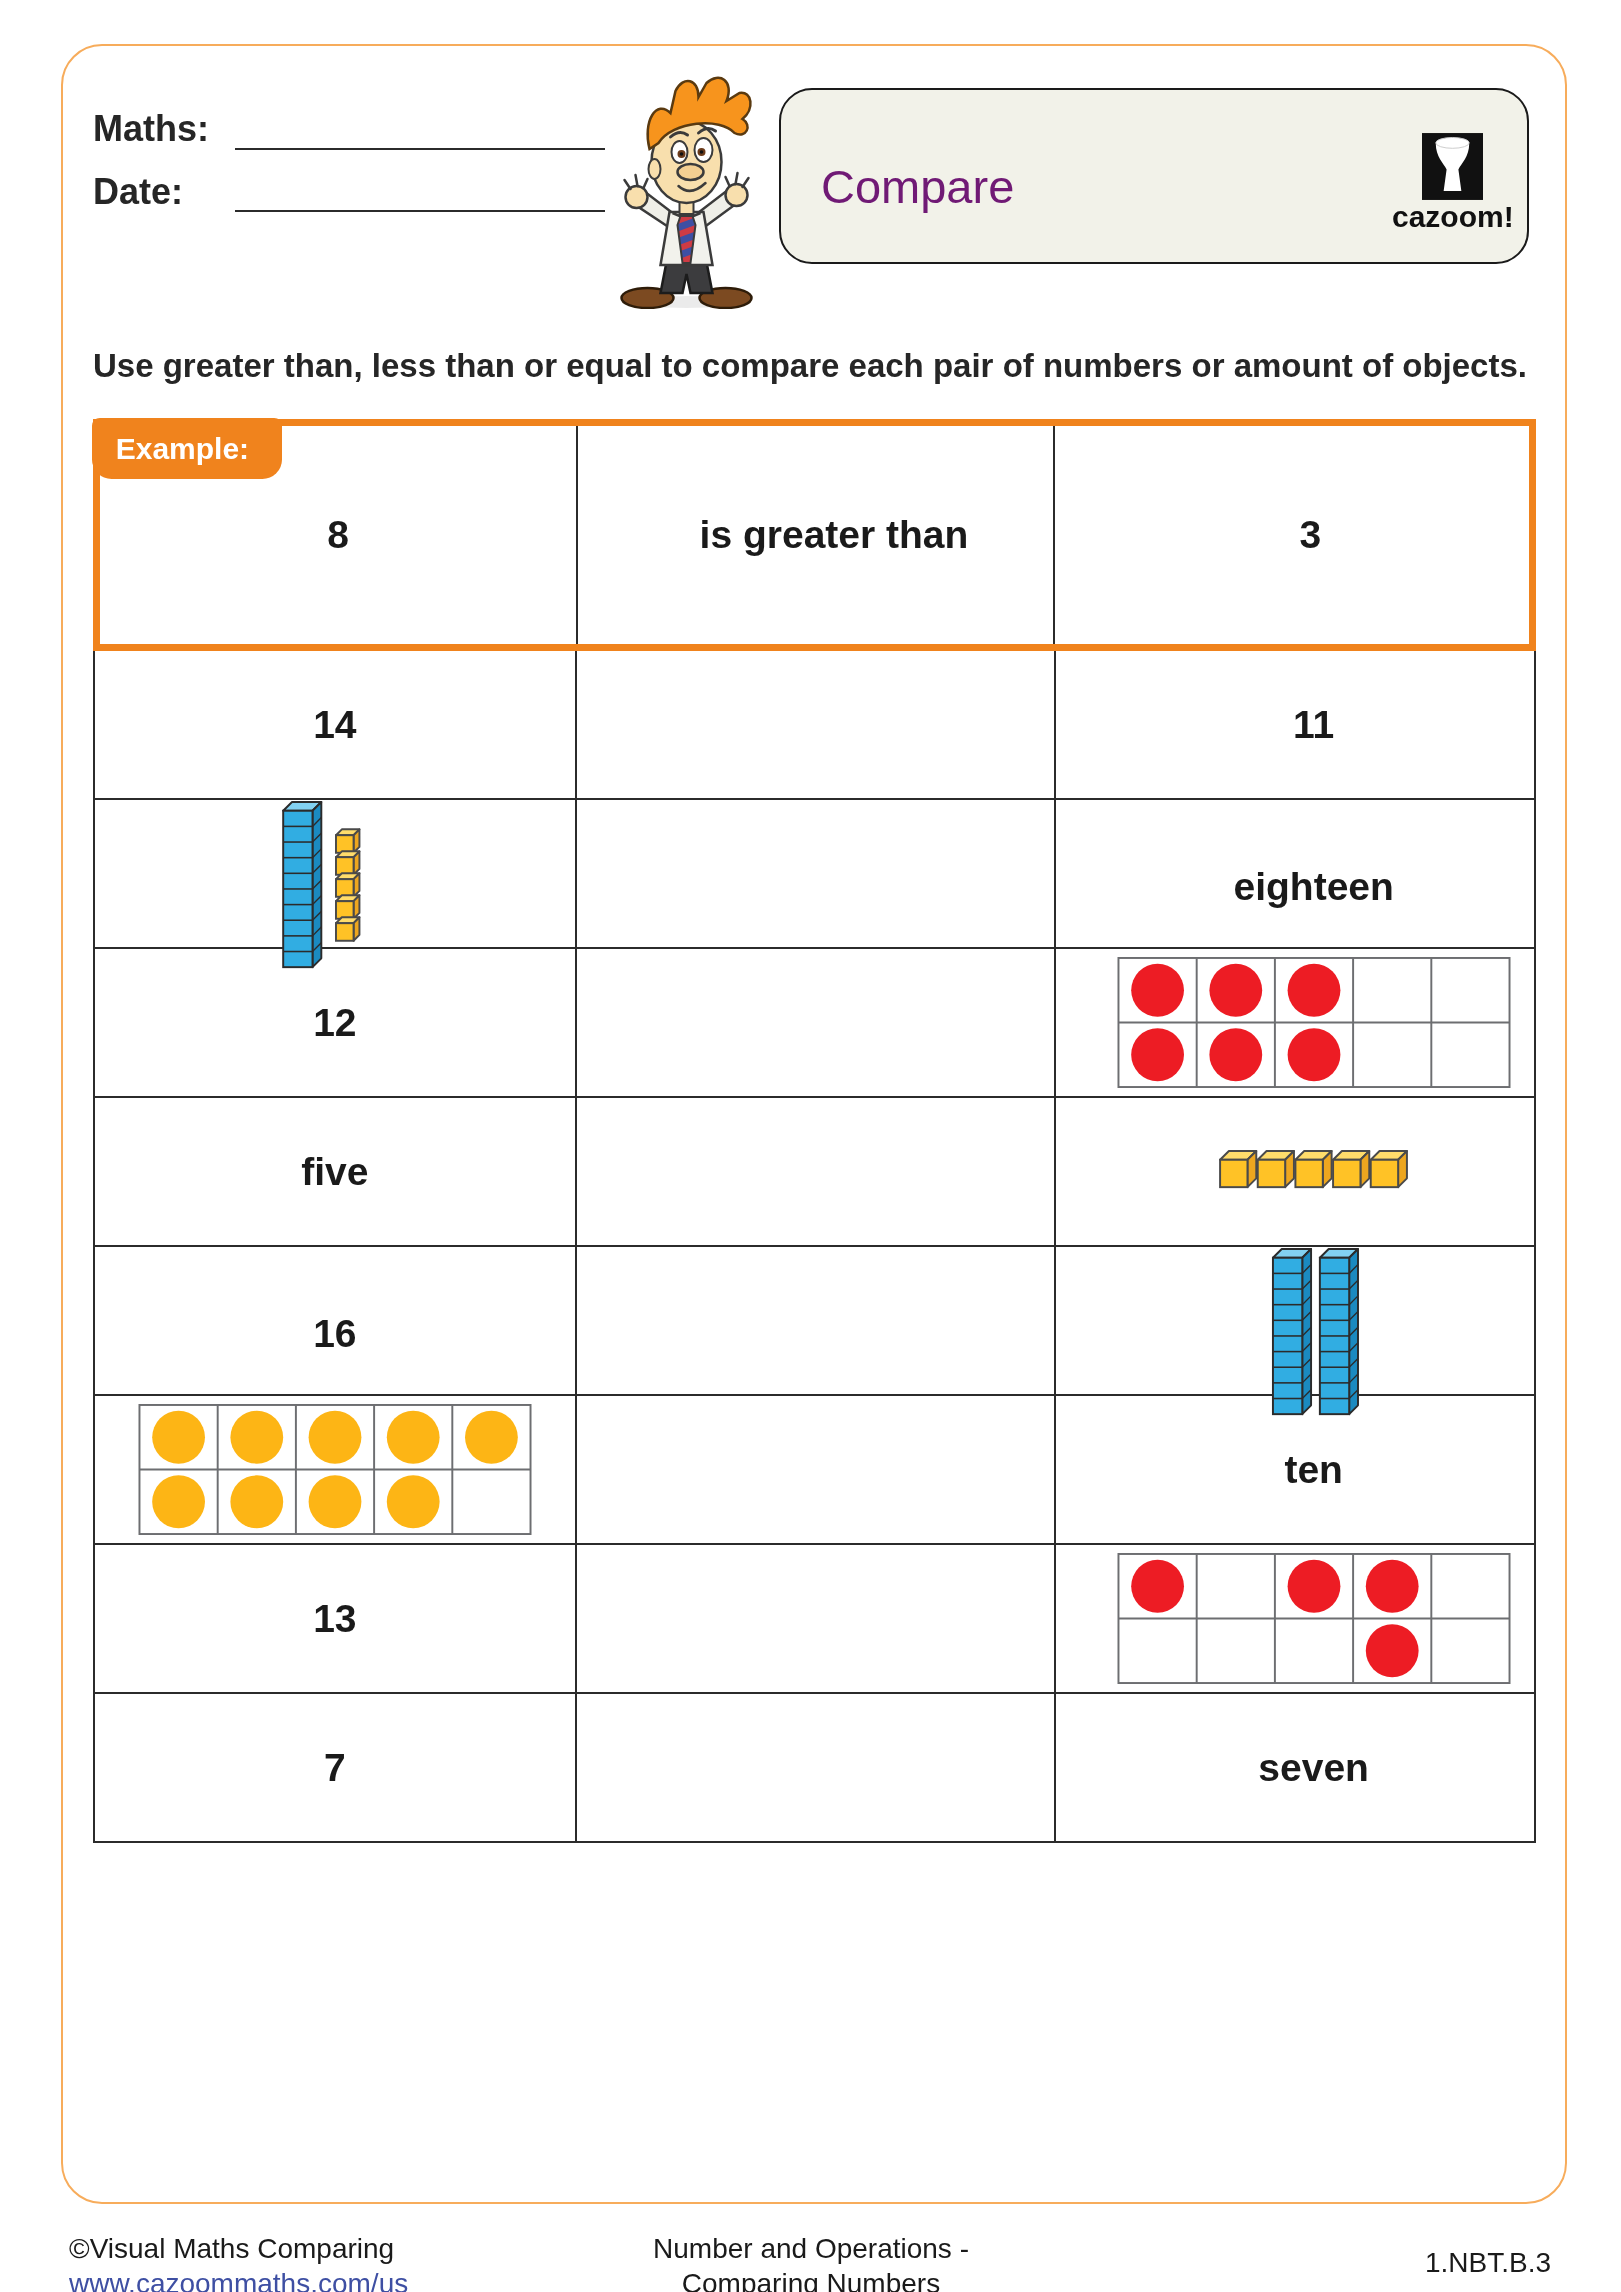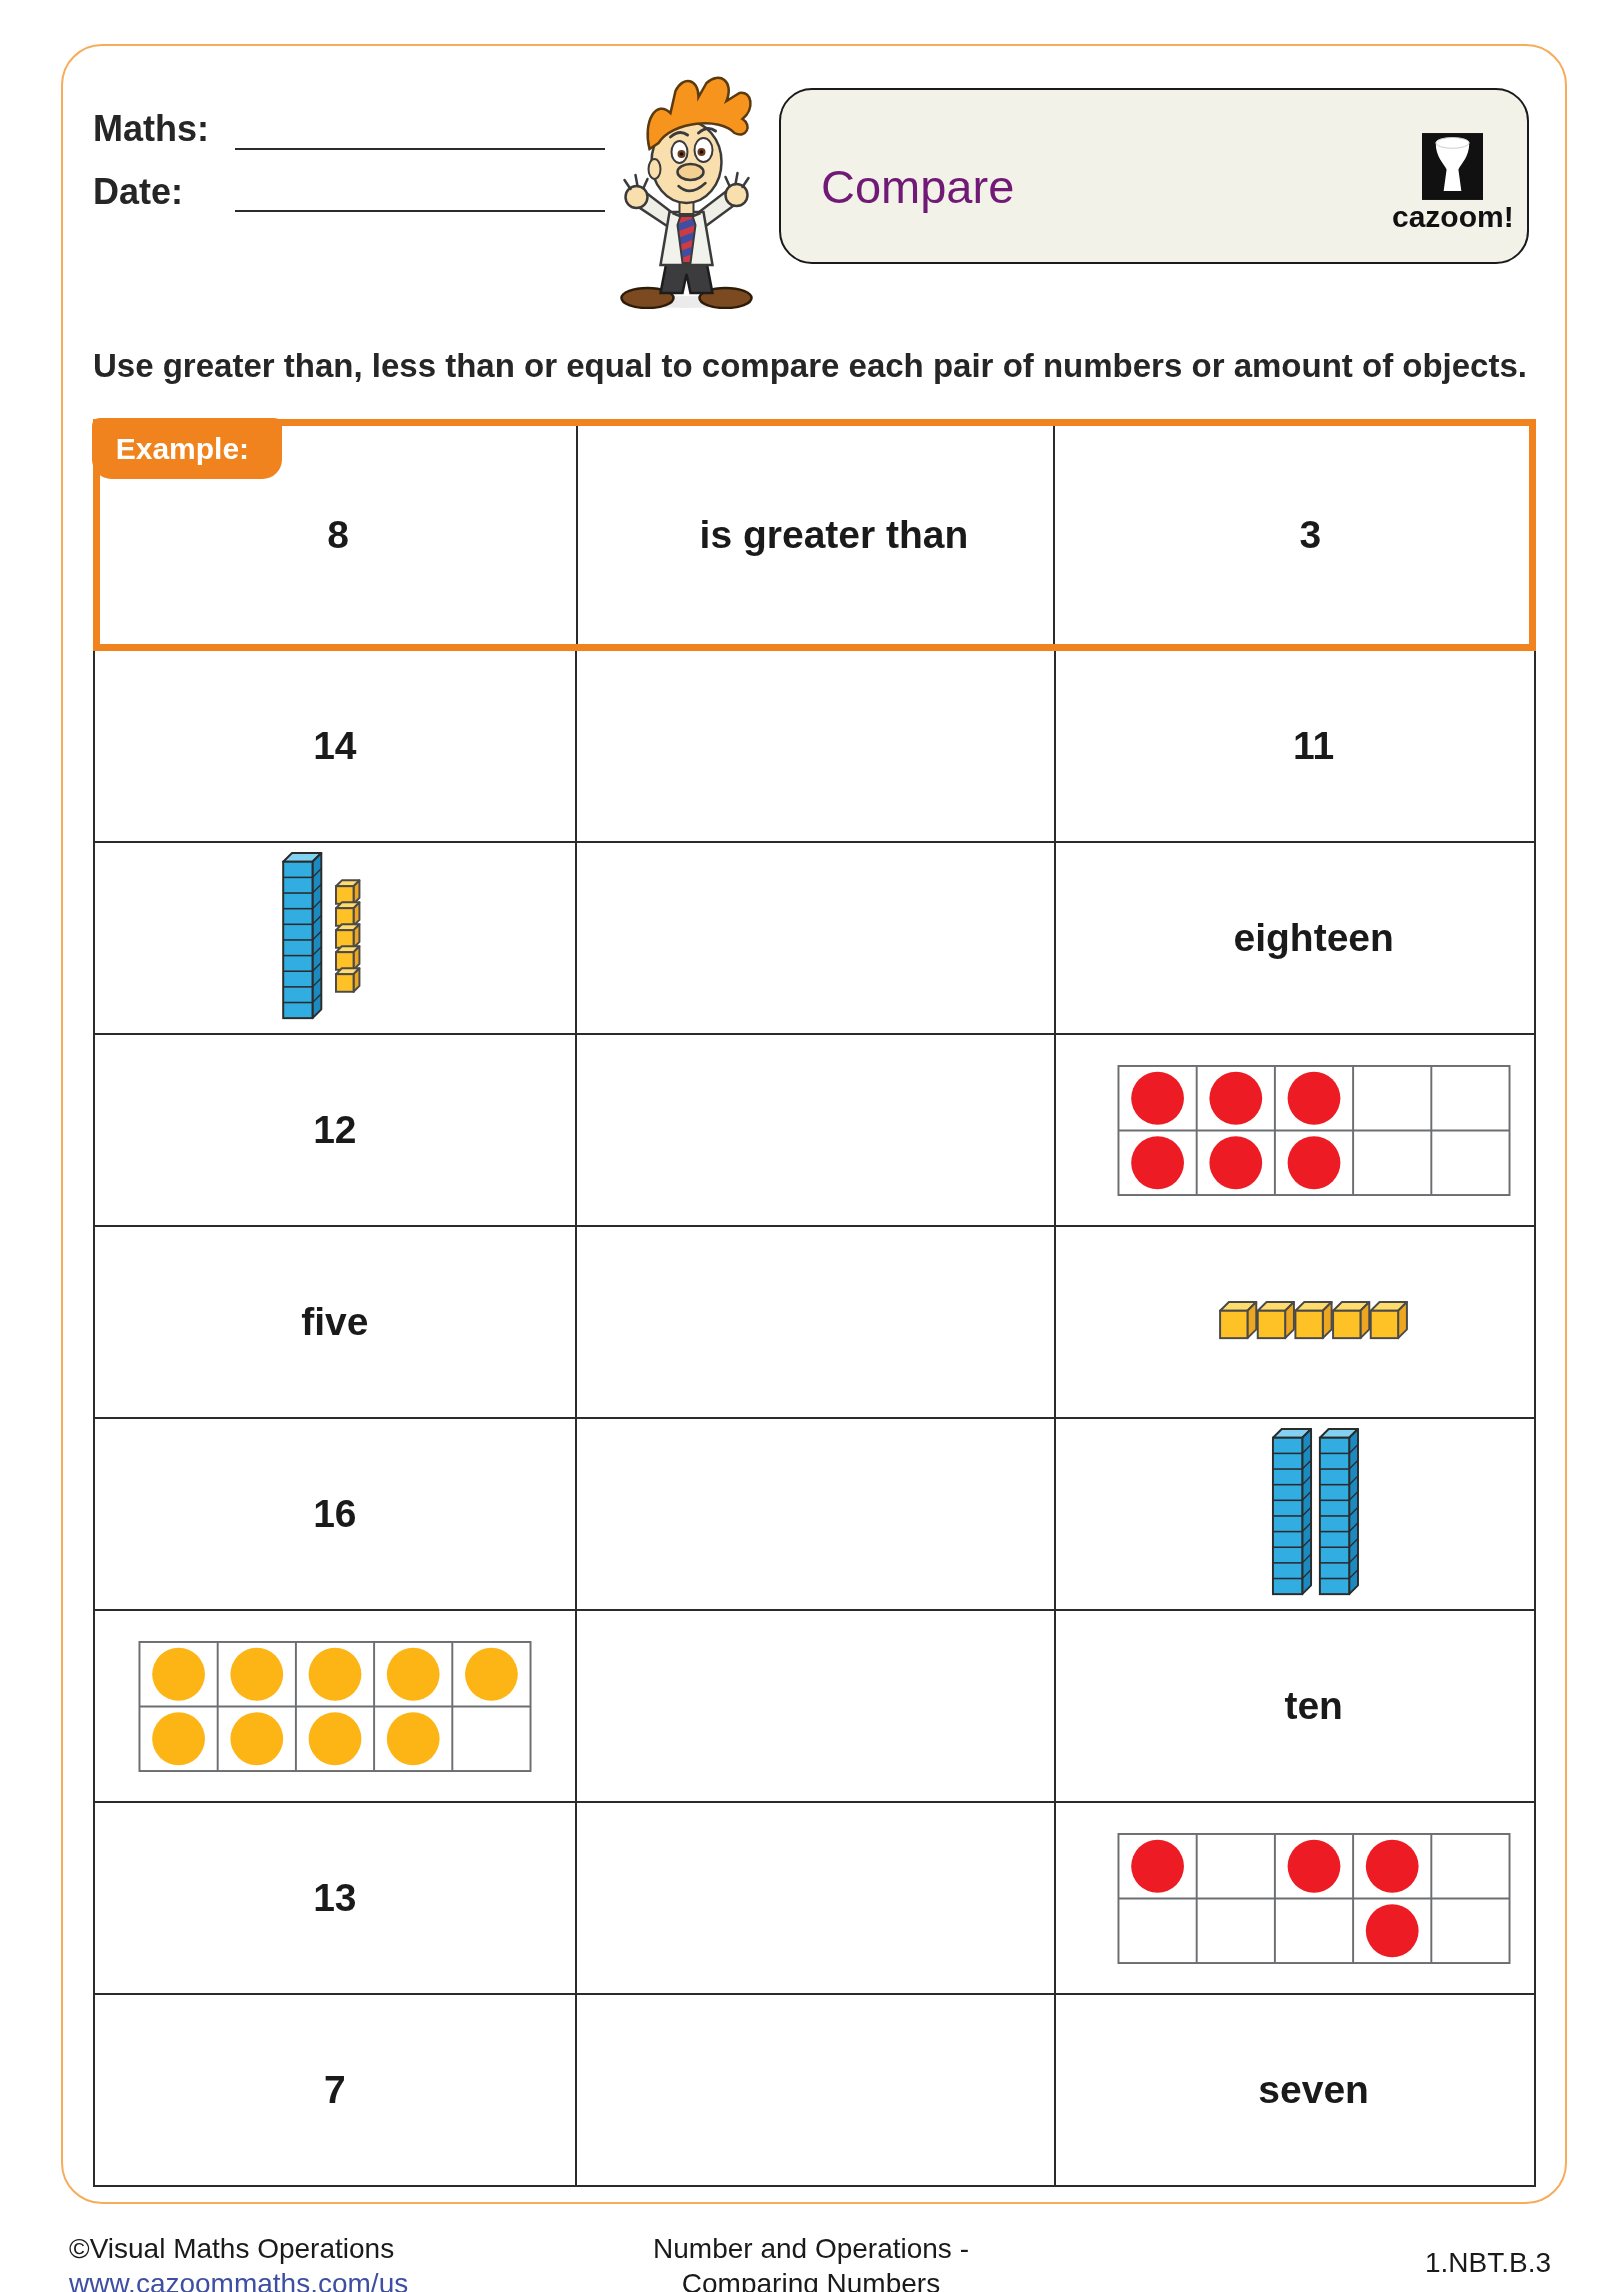--- a/index.html
+++ b/index.html
@@ -38,21 +38,21 @@
     position:relative;display:grid;grid-template-columns:1fr 1fr 1fr;height:232px;
     box-sizing:border-box;border:7.8px solid #F0831D;
   }
   .ex-tab{
     position:absolute;top:-7.8px;left:-7.8px;height:61px;box-sizing:border-box;
     background:#F0831D;color:#ffffff;font-weight:bold;font-size:30px;
     padding:0 33px 0 23.5px;display:flex;align-items:center;
     border-radius:7.8px 7.8px 19.6px 19.6px;z-index:2;
   }
   .trow{
-    display:grid;grid-template-columns:1fr 1fr 1fr;height:192px;box-sizing:border-box;
+    display:grid;grid-template-columns:1fr 1fr 1fr;height:149px;box-sizing:border-box;
     border-left:2px solid #2b2b2b;border-right:2px solid #2b2b2b;border-bottom:2px solid #2b2b2b;
   }
   .cell{
     display:flex;align-items:center;justify-content:center;
     font-size:39px;font-weight:bold;color:#1a1a1a;box-sizing:border-box;
   }
   .cell + .cell{border-left:2px solid #2b2b2b;padding-left:37px;}
   .ex-row .cell + .cell{border-left:2px solid #2b2b2b;}
   
   .footer-left{position:absolute;left:69px;top:2231px;font-size:28px;color:#1a1a1a;line-height:35px;}
@@ -330,21 +330,21 @@
         </div>
     </div>
     <div class="trow">
       <div class="cell">7</div>
       <div class="cell"></div>
       <div class="cell">seven</div>
     </div>
   </div>
 
   <div class="footer-left">
-    <div>©Visual Maths Operations</div>
+    <div>©Visual Maths Comparing</div>
     <div class="footer-link">www.cazoommaths.com/us</div>
   </div>
   <div class="footer-center">
     <div>Number and Operations -</div>
     <div>Comparing Numbers</div>
   </div>
   <div class="footer-right">1.NBT.B.3</div>
 </div>
 
 

